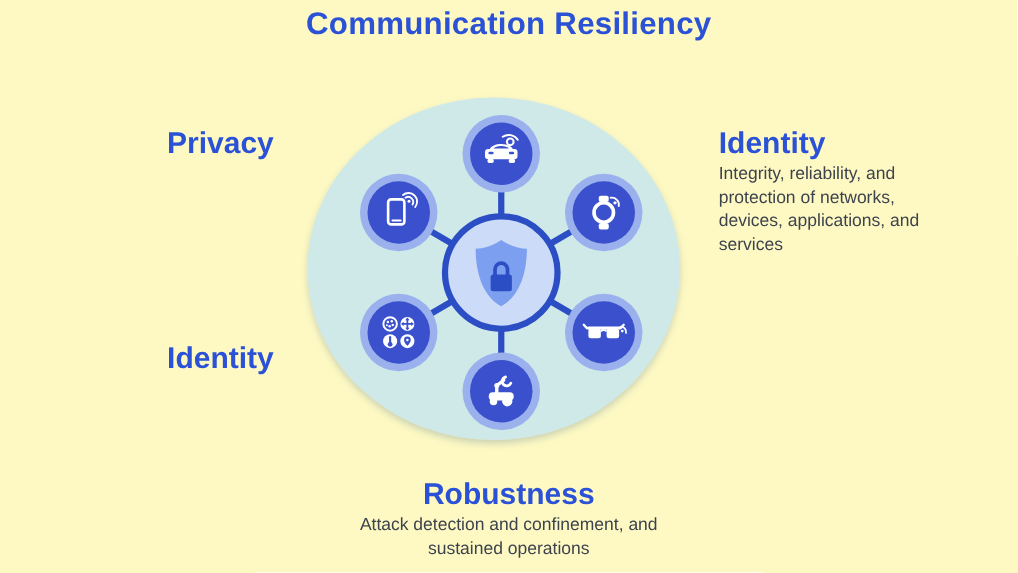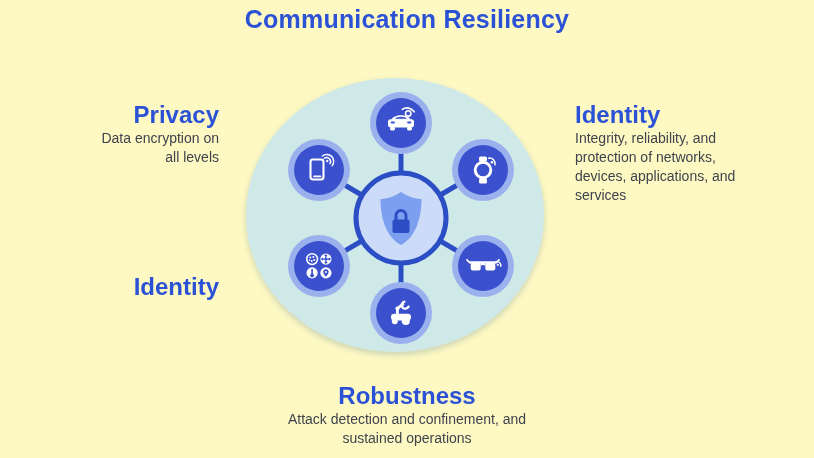--- a/index.html
+++ b/index.html
@@ -155,22 +155,20 @@
         <line x1="-5" y1="6.4" x2="1.5" y2="6.4" stroke="#ffffff" stroke-width="1.7" stroke-linecap="round"></line>
         <circle cx="8.2" cy="-9" r="1.2"></circle>
         <path d="M5.4,-11.8 A4,4 0 0 1 11,-6.4" fill="none" stroke="#ffffff" stroke-width="1.5" stroke-linecap="round"></path>
         <path d="M3.4,-14 A6.9,6.9 0 0 1 13.2,-4.4" fill="none" stroke="#ffffff" stroke-width="1.5" stroke-linecap="round"></path>
       </g>
     </g>
   </svg>
 
   <div class="label privacy">
     <div class="h">Privacy</div>
-    <div class="b">Data encryption on
-all levels</div>
   </div>
 
   <div class="label security">
     <div class="h">Identity</div>
     <div class="b">Integrity, reliability, and
 protection of networks,
 devices, applications, and
 services</div>
   </div>
 

